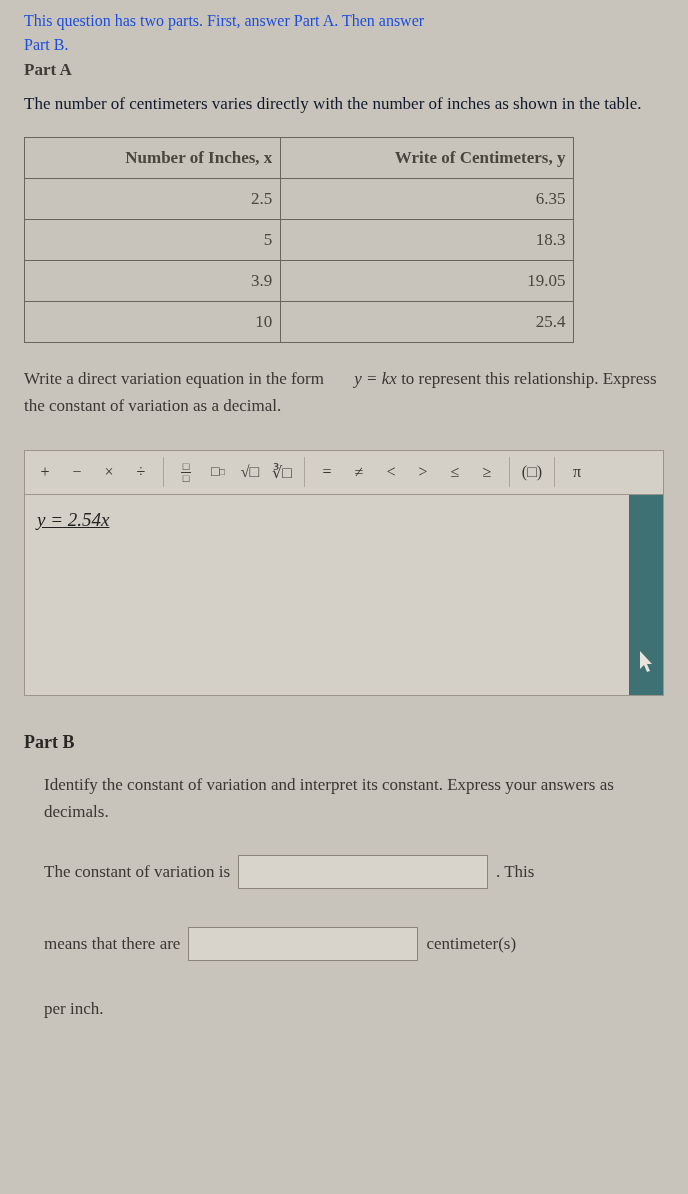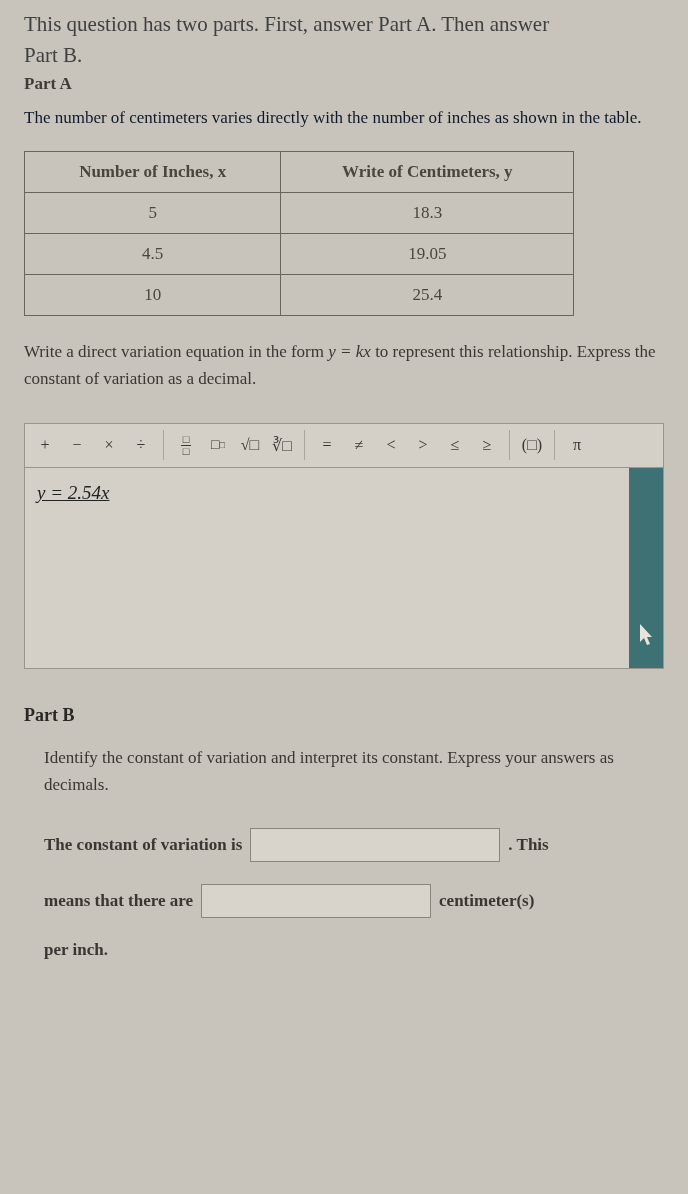--- a/index.html
+++ b/index.html
@@ -5,39 +5,39 @@
   * { box-sizing: border-box; margin: 0; padding: 0; }
   body {
     width: 688px;
     height: 1194px;
     background: #c8c4bc;
     font-family: Georgia, 'Times New Roman', serif;
     color: #3a3834;
     padding: 12px 24px;
     overflow: hidden;
   }
-  .intro-line { font-size: 21px; color: #404040; margin-bottom: 6px; }
+  .intro-line { font-size: 16px; color: #1d4ed8; margin-bottom: 6px; }
   .part-label { font-size: 17px; font-weight: bold; color: #403c36; margin: 6px 0 10px; }
   .desc { font-size: 17px; line-height: 1.6; color: #0f172a; margin-bottom: 20px; }
   table.data {
     border-collapse: collapse;
     width: 86%;
     margin-bottom: 22px;
     border: 1px solid #6a655c;
   }
   table.data th, table.data td {
     border: 1px solid #6a655c;
     padding: 10px 8px;
-    text-align: center;
+    text-align: right;
     font-size: 17px;
     color: #4a463e;
   }
   table.data th { font-weight: bold; }
   .prompt { font-size: 17px; line-height: 1.6; color: #3a3632; margin-bottom: 30px; }
-  .italic { font-style: italic; }
+  .italic { font-style: italic; margin-left: 26px; }
   .editor-wrap {
     border: 1px solid #9a948a;
     background: #d4d0c7;
     position: relative;
     margin-bottom: 36px;
   }
   .toolbar {
     display: flex;
     align-items: center;
     height: 44px;
@@ -83,21 +83,21 @@
     background: #3d7173;
     display: flex;
     align-items: flex-end;
     justify-content: center;
     padding-bottom: 18px;
   }
   .side-widget svg { fill: #e8e4da; }
   .part-b-label { font-size: 18px; font-weight: bold; color: #2a2824; margin: 6px 0 18px; }
   .section-indent { padding-left: 20px; }
   .pb-desc { font-size: 17px; line-height: 1.6; color: #3a3632; margin-bottom: 30px; }
-  .fill-row { display:flex; align-items:center; gap:8px; font-size:17px; color:#3a3632; margin-bottom:22px; flex-wrap:wrap;font-weight:bold;}
+  .fill-row { display:flex; align-items:center; gap:8px; font-size:17px; color:#3a3632; margin-bottom:38px; flex-wrap:wrap;}
   .blank {
     height: 34px;
     border: 1px solid #8a847a;
     background: #d8d4cb;
     display: inline-block;
   }
   .blank.w1 { width: 250px; }
   .blank.w2 { width: 230px; }
 </style>
 </head>
@@ -109,25 +109,29 @@
 <div class="part-label">Part A</div>
 <div class="desc">The number of centimeters varies directly with the number of inches as shown in the table.</div>
 
 <table class="data">
   <tbody>
       <tr>
     <th><span>Number of Inches, x</span></th>
     <th><span>Write of Centimeters, y</span></th>
   </tr>
   <tr>
+    <td>2.5</td>
+    <td>6.35</td>
+  </tr>
+  <tr>
     <td>5</td>
     <td>18.3</td>
   </tr>
   <tr>
-    <td>4.5</td>
+    <td>3.9</td>
     <td>19.05</td>
   </tr>
   <tr>
     <td>10</td>
     <td>25.4</td>
   </tr>
 </tbody>
   </table>
 
 <div class="prompt">

